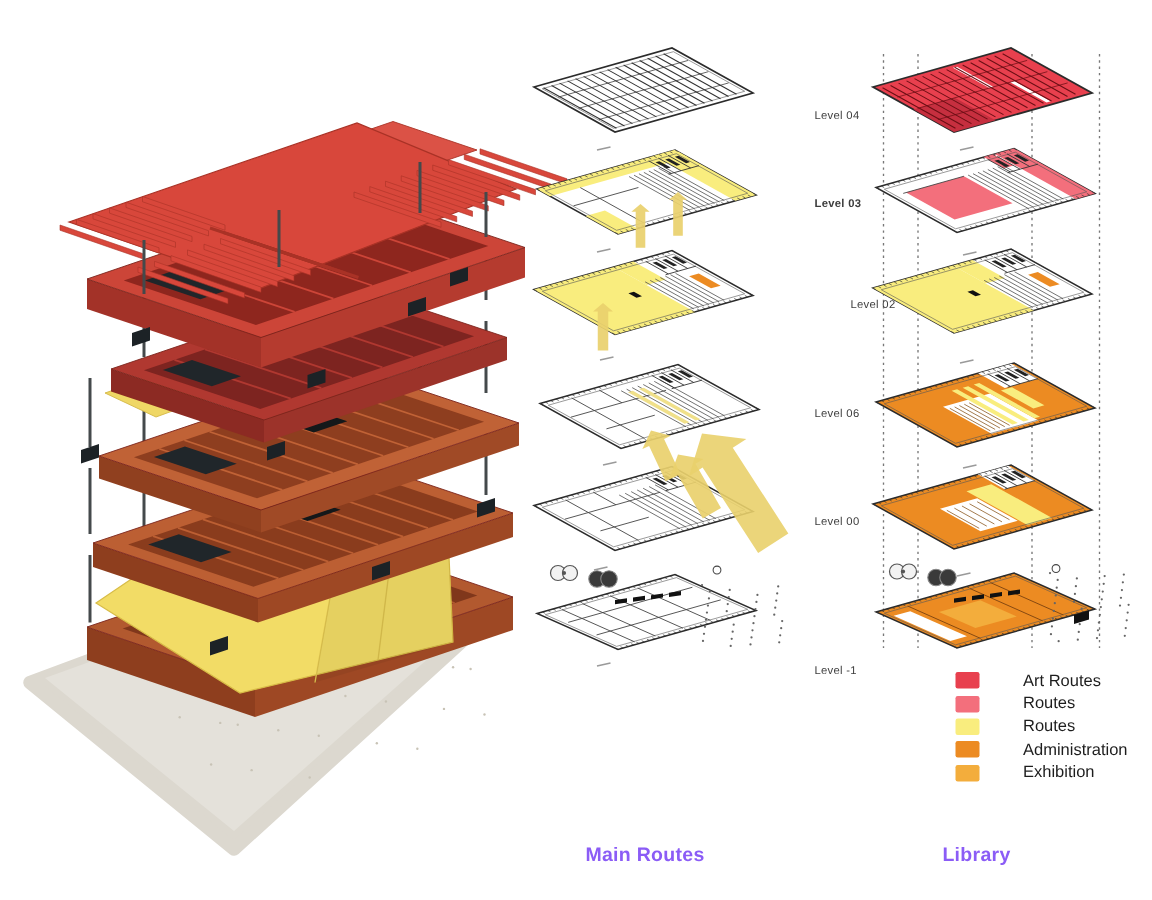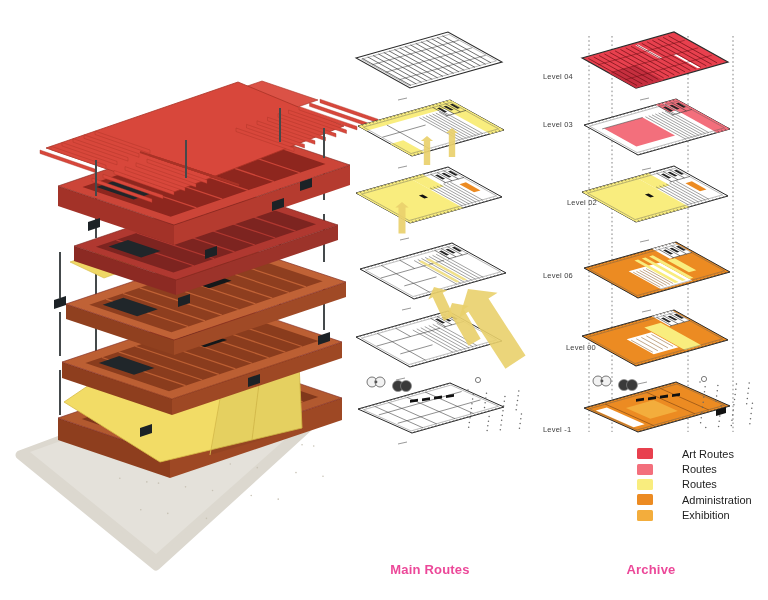--- a/index.html
+++ b/index.html
@@ -1,20 +1,20 @@
 <!DOCTYPE html>
 <html><head>
 <meta charset="utf-8">
 <style>
   html,body{margin:0;padding:0;background:#fff;}
   body{width:768px;height:600px;position:relative;overflow:hidden;
        font-family:"Liberation Sans",sans-serif;}
   .canvas{position:absolute;inset:0;width:768px;height:600px;background:#fff;}
   svg#scene{position:absolute;left:0;top:0;}
-  .caption{position:absolute;font-size:13px;font-weight:600;color:#ec4899;
+  .caption{position:absolute;font-size:13px;font-weight:600;color:#8b5cf6;
            text-align:center;width:110px;letter-spacing:.2px;}
   .caption.routes{left:375px;top:562px;}
   .caption.programs{left:596px;top:562px;}
   .level-label{position:absolute;left:543px;font-size:7.5px;color:#3d3d3d;
                width:42px;letter-spacing:.2px;}
   .legend{position:absolute;left:637px;top:446px;}
   .legend-row{display:flex;align-items:center;height:15.4px;}
   .swatch{width:16px;height:11px;border-radius:1.5px;flex:0 0 16px;}
   .legend-label{font-size:11px;color:#1d1d1d;margin-left:29px;white-space:nowrap;}
 </style>
@@ -1075,29 +1075,29 @@
         <polygon points="716,410 726,407 726,413 716,416" fill="#111"></polygon>
         <line x1="640" y1="100" x2="649" y2="98" stroke="#9a9a9a" stroke-width="1"></line>
         <line x1="642" y1="170" x2="651" y2="168" stroke="#9a9a9a" stroke-width="1"></line>
         <line x1="640" y1="242" x2="649" y2="240" stroke="#9a9a9a" stroke-width="1"></line>
         <line x1="642" y1="312" x2="651" y2="310" stroke="#9a9a9a" stroke-width="1"></line>
         <line x1="638" y1="384" x2="647" y2="382" stroke="#9a9a9a" stroke-width="1"></line>
       </g>
   </svg>
 
   <div class="caption routes">Main Routes</div>
-  <div class="caption programs">Archive</div>
+  <div class="caption programs">Library</div>
 
   <div id="level-labels">
       <div class="level-label" style="top: 72px;">Level 04</div>
-      <div class="level-label" style="top: 120px;">Level 03</div>
+      <div class="level-label" style="top: 131px; font-weight: bold;">Level 03</div>
       <div class="level-label" style="top: 198px; padding-left: 24px;">Level 02</div>
       <div class="level-label" style="top: 271px;">Level 06</div>
-      <div class="level-label" style="top: 343px; margin-left: 23px;">Level 00</div>
-      <div class="level-label" style="top: 425px;">Level -1</div>
+      <div class="level-label" style="top: 343px;">Level 00</div>
+      <div class="level-label" style="top: 442px;">Level -1</div>
     </div>
 
   <div class="legend" id="legend">
       <div class="legend-row">
         <span class="swatch" style="background: rgb(232, 64, 78);"></span>
         <span class="legend-label">Art Routes</span>
       </div>
       <div class="legend-row">
         <span class="swatch" style="background: rgb(243, 111, 124);"></span>
         <span class="legend-label">Routes</span>

